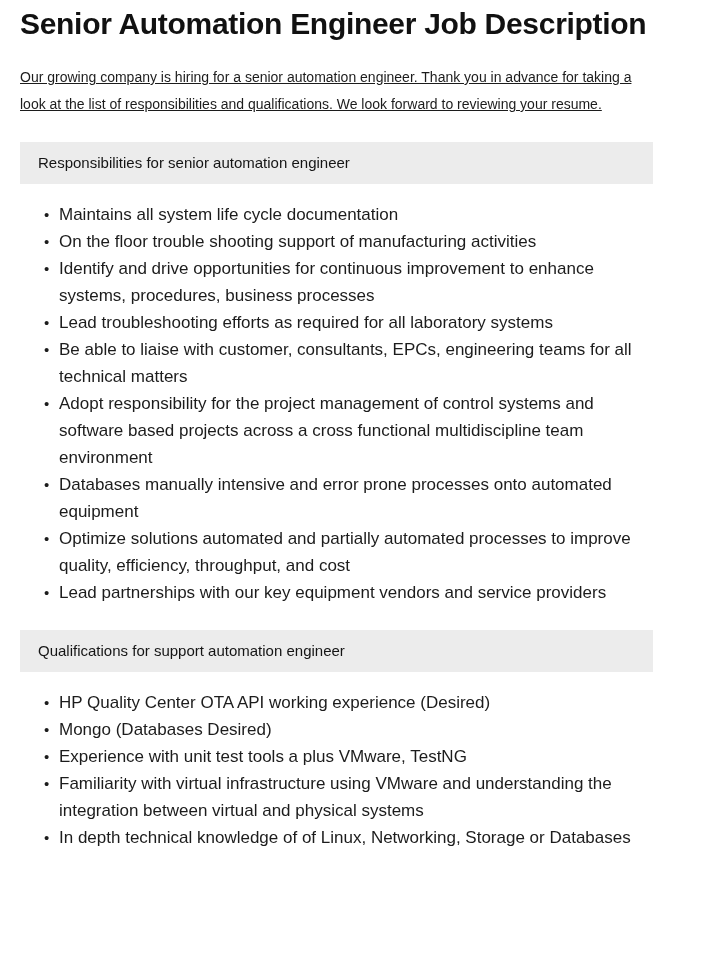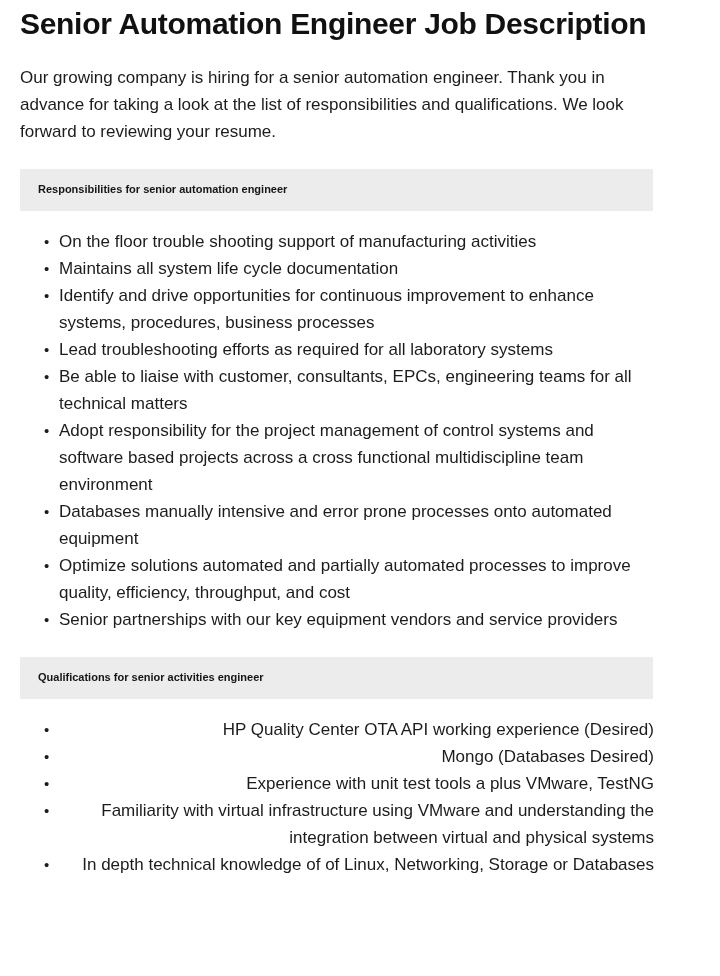--- a/index.html
+++ b/index.html
@@ -25,39 +25,40 @@
     padding: 4px 20px 0 20px;
     font-size: 30px;
     line-height: 40px;
     font-weight: bold;
     letter-spacing: -0.3px;
     color: #111111;
   }
   .intro {
     margin: 0;
     padding: 20px 22px 0 20px;
-    font-size: 17px;
+    font-size: 14px;
     line-height: 27px;
     color: #1c1c1c;
     max-width: 682px;
+    text-decoration: underline;
   }
   .section {
     margin: 0;
     padding: 0;
   }
   .section-header {
     margin: 24px 23px 0 20px;
     background: #ececec;
     padding: 11px 0 12px 18px;
     box-sizing: border-box;
   }
   .section-header-text {
-    font-size: 11px;
+    font-size: 15px;
     line-height: 19px;
-    font-weight: bold;
+    font-weight: normal;
     color: #151515;
     display: block;
   }
   ul.bullets {
     list-style: none;
     margin: 0;
     padding: 17px 22px 0 44px;
   }
   ul.bullets li {
     position: relative;
@@ -71,52 +72,51 @@
     content: "\2022";
     position: absolute;
     left: 0;
     top: 0;
     font-size: 15px;
     line-height: 27px;
     color: #1c1c1c;
   }
   .qual-list {
     padding-top: 16px;
-    text-align: right;
   }
 </style>
 </head>
 <body>
 
 <div class="page">
 
   <h1 class="page-title">Senior Automation Engineer Job Description</h1>
 
   <p class="intro">Our growing company is hiring for a senior automation engineer. Thank you in advance for taking a look at the list of responsibilities and qualifications. We look forward to reviewing your resume.</p>
 
   <div class="section">
     <div class="section-header">
       <span class="section-header-text">Responsibilities for senior automation engineer</span>
     </div>
     <ul class="bullets">
+      <li>Maintains all system life cycle documentation</li>
       <li>On the floor trouble shooting support of manufacturing activities</li>
-      <li>Maintains all system life cycle documentation</li>
       <li>Identify and drive opportunities for continuous improvement to enhance systems, procedures, business processes</li>
       <li>Lead troubleshooting efforts as required for all laboratory systems</li>
       <li>Be able to liaise with customer, consultants, EPCs, engineering teams for all technical matters</li>
       <li>Adopt responsibility for the project management of control systems and software based projects across a cross functional multidiscipline team environment</li>
       <li>Databases manually intensive and error prone processes onto automated equipment</li>
       <li>Optimize solutions automated and partially automated processes to improve quality, efficiency, throughput, and cost</li>
-      <li>Senior partnerships with our key equipment vendors and service providers</li>
+      <li>Lead partnerships with our key equipment vendors and service providers</li>
     </ul>
   </div>
 
   <div class="section">
     <div class="section-header">
-      <span class="section-header-text">Qualifications for senior activities engineer</span>
+      <span class="section-header-text">Qualifications for support automation engineer</span>
     </div>
     <ul class="bullets qual-list">
       <li>HP Quality Center OTA API working experience (Desired)</li>
       <li>Mongo (Databases Desired)</li>
       <li>Experience with unit test tools a plus VMware, TestNG</li>
       <li>Familiarity with virtual infrastructure using VMware and understanding the integration between virtual and physical systems</li>
       <li>In depth technical knowledge of of Linux, Networking, Storage or Databases</li>
     </ul>
   </div>
 

